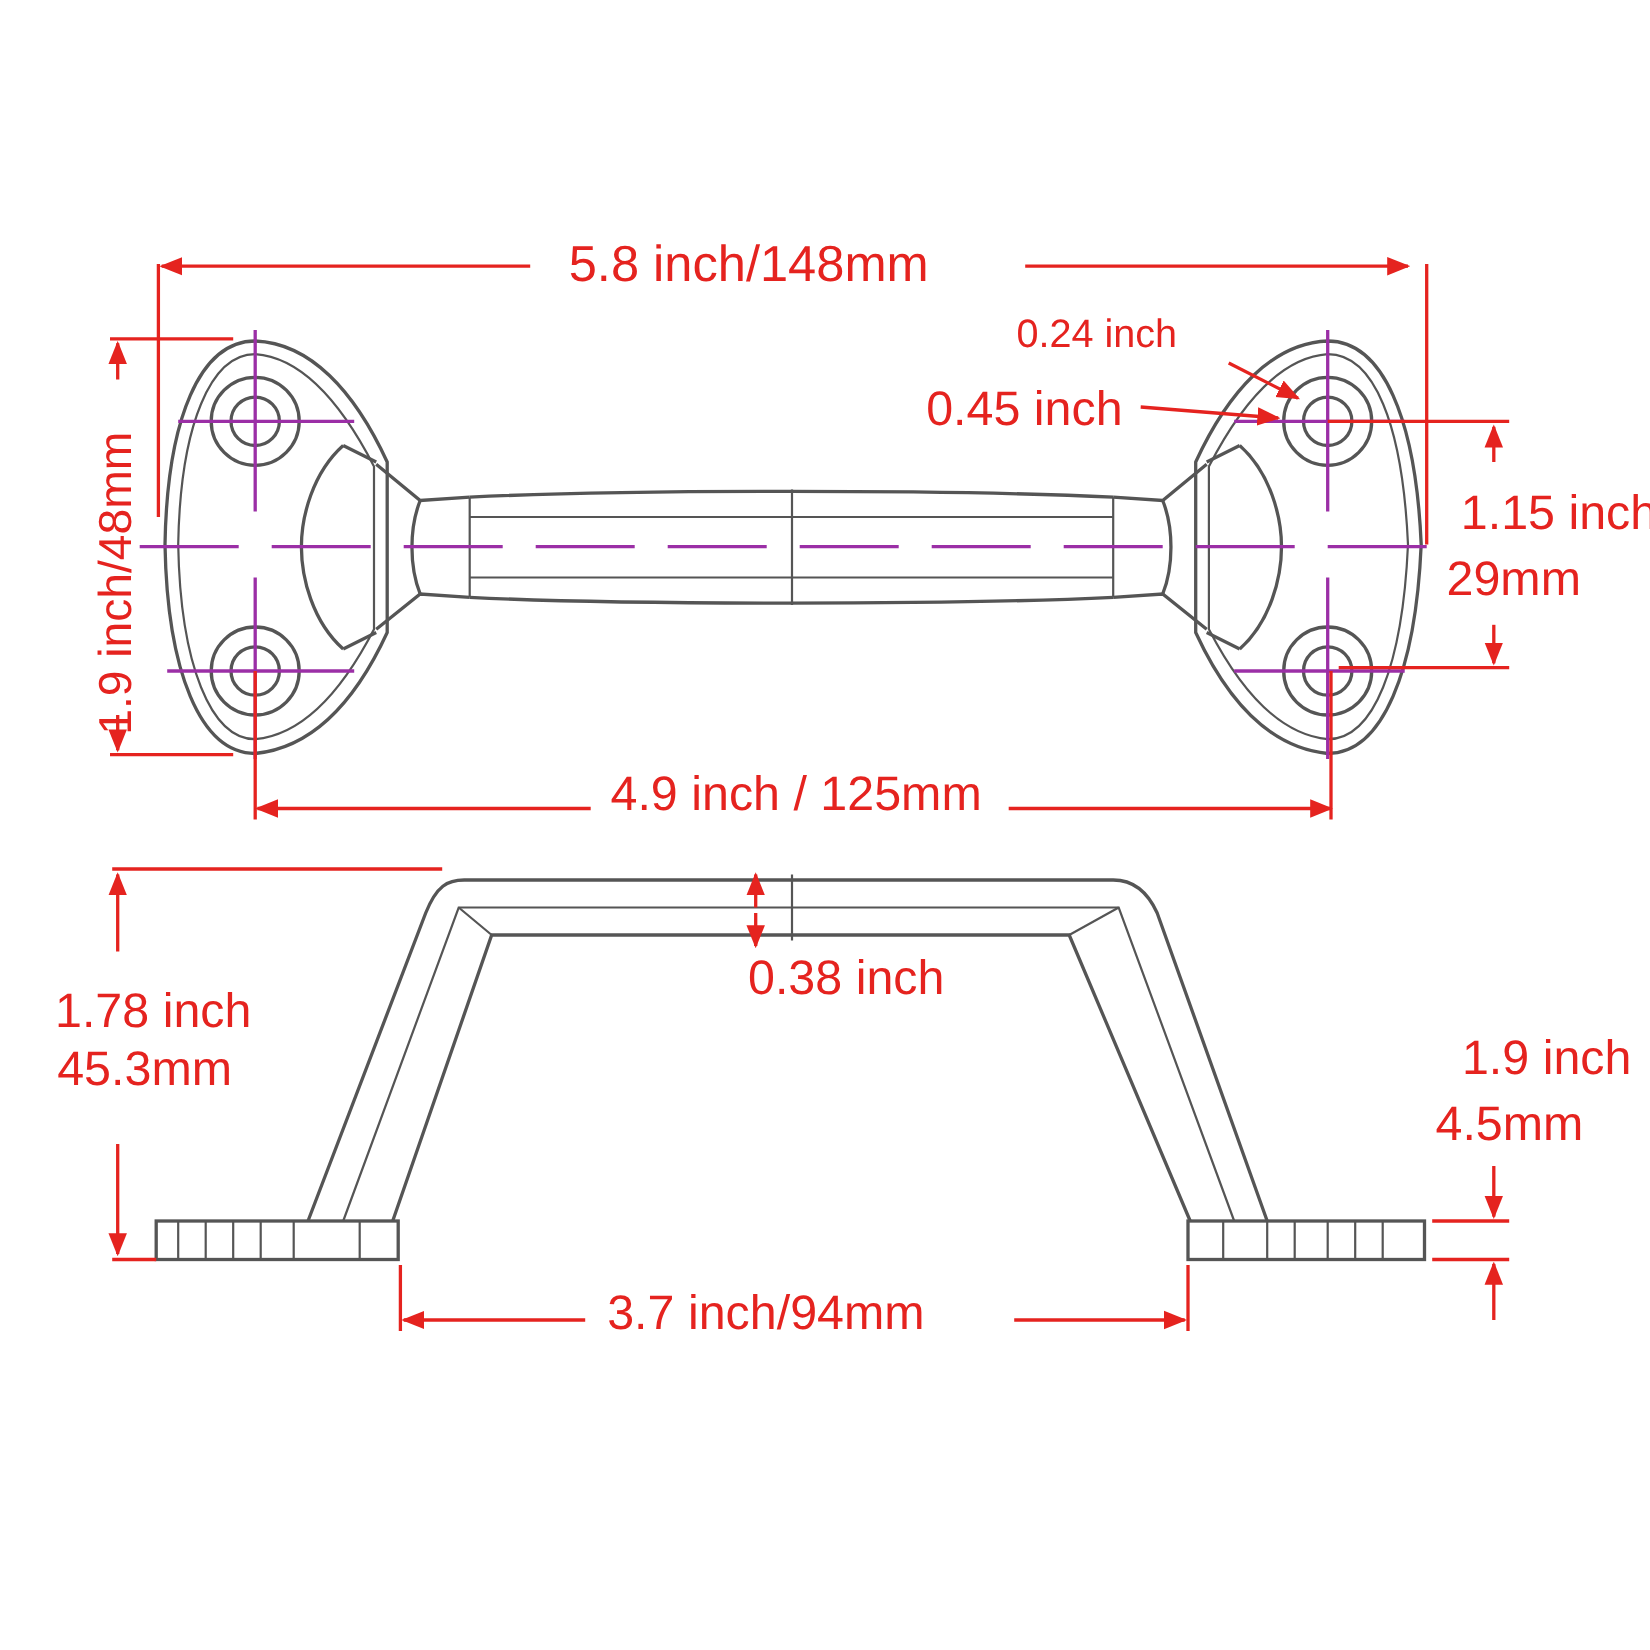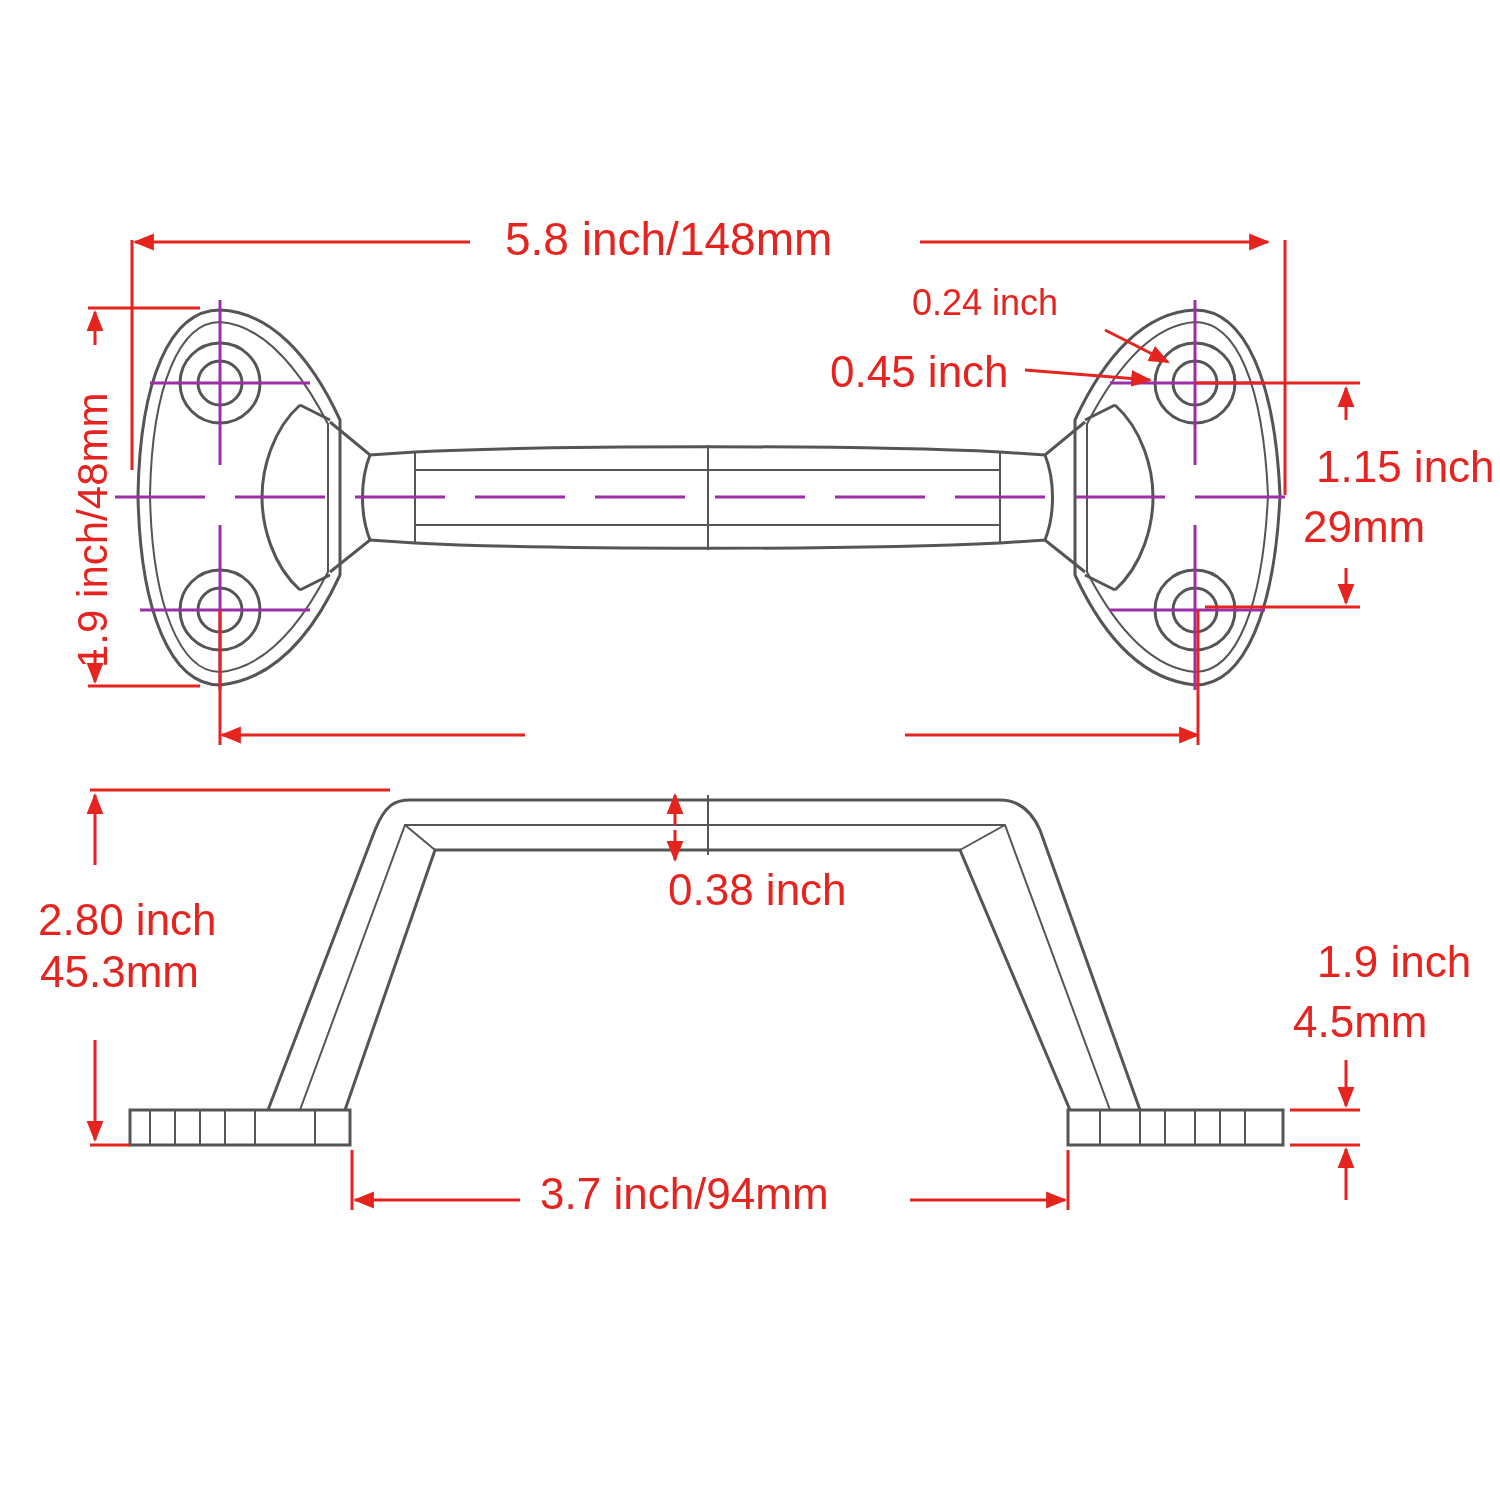--- a/index.html
+++ b/index.html
@@ -1,17 +1,17 @@
 <!DOCTYPE html>
 <html><head>
 <meta charset="utf-8">
 <style>
   html, body { margin:0; padding:0; background:#ffffff; }
   body { width:1500px; height:1500px; position:relative; overflow:hidden; font-family:"Liberation Sans", sans-serif; }
-  #stage { position:absolute; left:0; top:0; width:1376px; height:1500px; }
+  #stage { position:absolute; left:12px; top:0; width:1376px; height:1500px; }
   .lbl { position:absolute; color:#e5231f; font-family:"Liberation Sans", sans-serif; font-size:46px; line-height:1; white-space:nowrap; }
   .rot { transform-origin:left top; transform:rotate(-90deg); }
 </style>
 </head>
 <body>
 
 <div id="stage">
   <svg width="1500" height="1500" viewBox="0 0 1500 1500" xmlns="http://www.w3.org/2000/svg">
     <defs>
       <marker id="arr" viewBox="0 0 10 10" refX="9" refY="5" markerWidth="7" markerHeight="7" orient="auto-start-reverse">
@@ -112,20 +112,21 @@
     </g>
   </svg>
 
   
   <span class="lbl" style="left:505px;top:216px;">5.8 inch/148mm</span>
   <span class="lbl" style="left:912px;top:285px;font-size:36px;">0.24 inch</span>
   <span class="lbl" style="left:830px;top:350px;font-size:44px;">0.45 inch</span>
   <span class="lbl" style="left:1295px;top:445px;font-size:44px;margin-left:21px;">1.15 inch</span>
   <span class="lbl" style="left:1303px;top:505px;font-size:44px;">29mm</span>
   <span class="lbl rot" style="left:72px;top:668px;font-size:42px;">1.9 inch/48mm</span>
+  <span class="lbl" style="left:543px;top:700px;font-size:44px;">4.9 inch / 125mm</span>
 
   <span class="lbl" style="left:620px;top:868px;font-size:44px;margin-left:48px;">0.38 inch</span>
-  <span class="lbl" style="left:38px;top:898px;font-size:44px;">2.80 inch</span>
+  <span class="lbl" style="left:38px;top:898px;font-size:44px;">1.78 inch</span>
   <span class="lbl" style="left:40px;top:950px;font-size:44px;">45.3mm</span>
   <span class="lbl" style="left:1277px;top:940px;font-size:44px;margin-left:40px;">1.9 inch</span>
   <span class="lbl" style="left:1293px;top:1000px;font-size:44px;">4.5mm</span>
   <span class="lbl" style="left:540px;top:1172px;font-size:44px;">3.7 inch/94mm</span>
 </div>
 
 </body></html>

